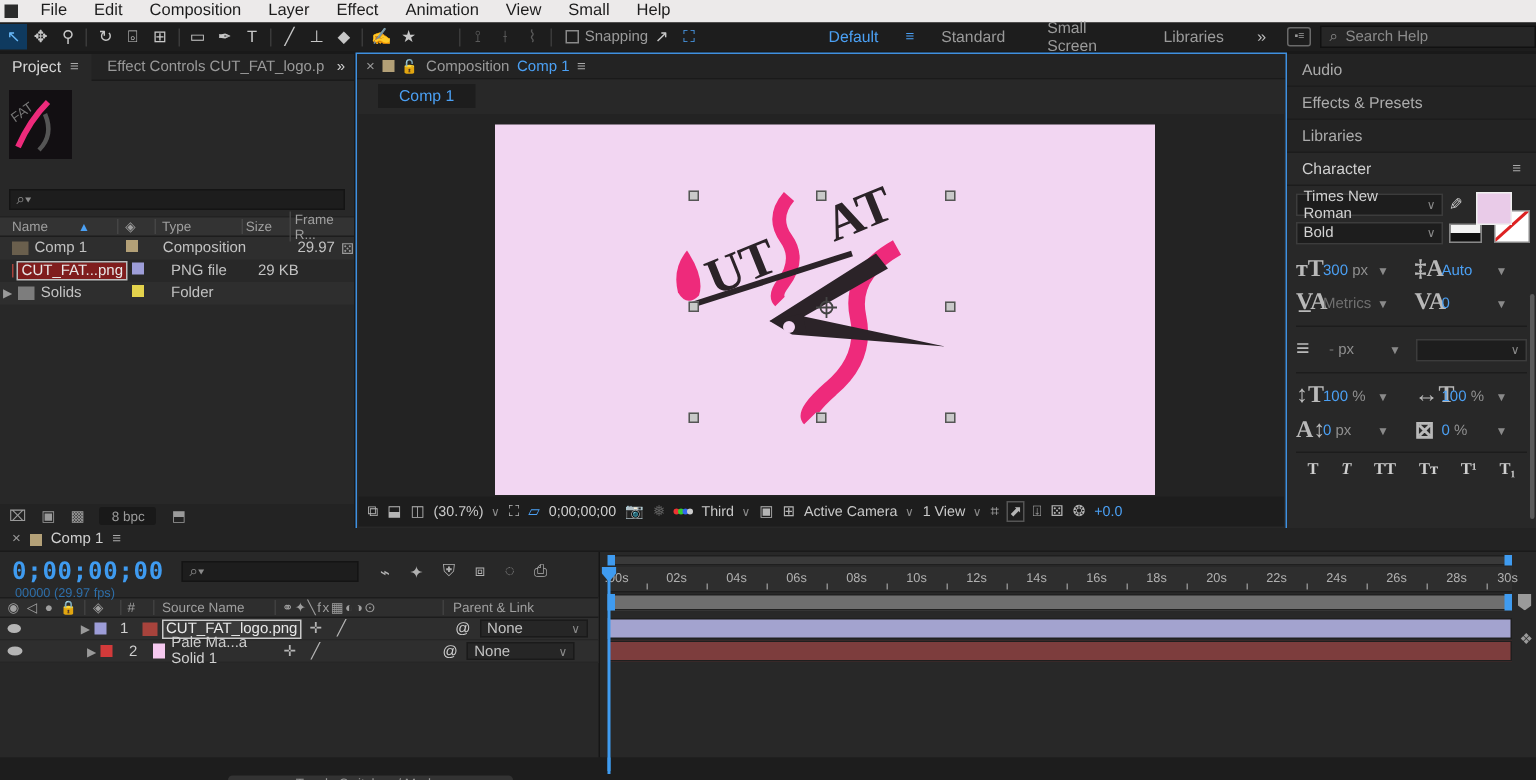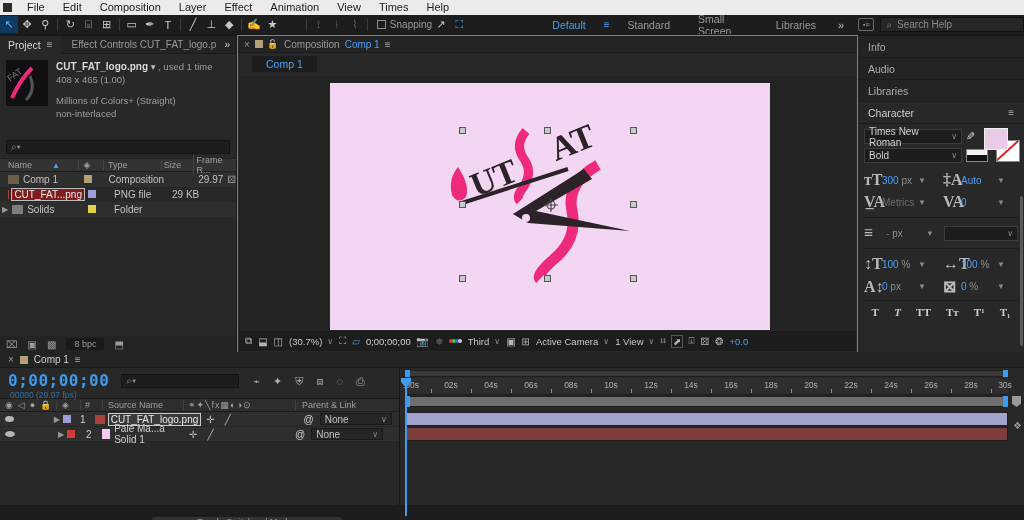--- a/index.html
+++ b/index.html
@@ -194,21 +194,21 @@
 
   <div class="menubar">
     <span class="appicon"></span>
     <span class="mitem">File</span>
     <span class="mitem">Edit</span>
     <span class="mitem">Composition</span>
     <span class="mitem">Layer</span>
     <span class="mitem">Effect</span>
     <span class="mitem">Animation</span>
     <span class="mitem">View</span>
-    <span class="mitem">Times</span>
+    <span class="mitem">Small</span>
     <span class="mitem">Help</span>
   </div>
 
   <div class="toolbar">
     <span class="tool active">↖</span>
     <span class="tool">✥</span>
     <span class="tool">⚲</span>
     <span class="tsep"></span>
     <span class="tool">↻</span>
     <span class="tool">⌻</span>
@@ -266,30 +266,20 @@
         <span class="chev2">»</span>
       </div>
       <div class="pinfo">
         <div class="pthumb">
           <svg width="42" height="46" viewBox="0 0 42 46">
             <path d="M6 38 Q14 20 26 8" stroke="#ee2a7b" stroke-width="4" fill="none"></path>
             <path d="M20 40 Q30 30 24 16" stroke="#555" stroke-width="3" fill="none"></path>
             <text x="4" y="18" fill="#777" font-size="9" transform="rotate(-35 10 20)">FAT</text>
           </svg>
         </div>
-        <div class="pmeta">
-          <div>
-            <span class="fname">CUT_FAT_logo.png</span>
-            <span style="color:#bbb;"> ▾</span>
-            <span>, used 1 time</span>
-          </div>
-          <div>408 x 465 (1.00)</div>
-          <div style="margin-top:8px;">Millions of Colors+ (Straight)</div>
-          <div>non-interlaced</div>
-        </div>
       </div>
       <div class="psearch">
         <span>⌕▾</span>
       </div>
       <div class="pcols">
         <span class="pcol-name">
           <span>Name</span>
           <span class="sortarrow">▲</span>
         </span>
         <span class="pcol-tag">◈</span>
@@ -424,22 +414,22 @@
         <span class="cico">⌗</span>
         <span class="cico" style="outline:1px solid #555; padding:0 1px;">⬈</span>
         <span class="cico">⍗</span>
         <span class="cico">⚄</span>
         <span class="cico">❂</span>
         <span style="color:#4ba0f4;">+0.0</span>
       </div>
     </div>
 
     <div class="sidebar">
-      <div class="sbhead">Info</div>
       <div class="sbhead">Audio</div>
+      <div class="sbhead">Effects &amp; Presets</div>
       <div class="sbhead">Libraries</div>
       <div class="sbhead open">
         <span>Character</span>
         <span class="hamb">≡</span>
       </div>
       <div class="charbody">
         <div class="swatchstack">
           <span class="fillsw"></span>
           <span class="strokesw"></span>
         </div>

